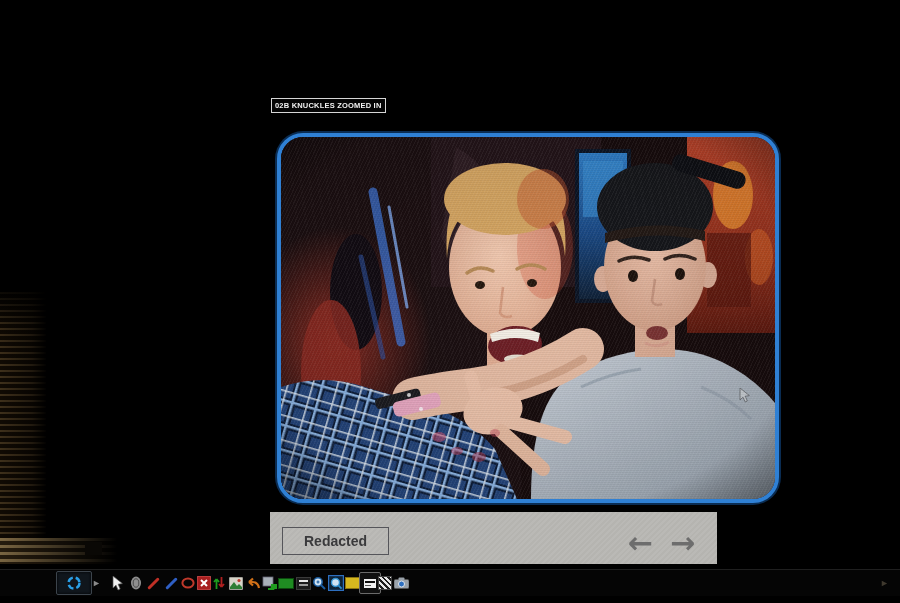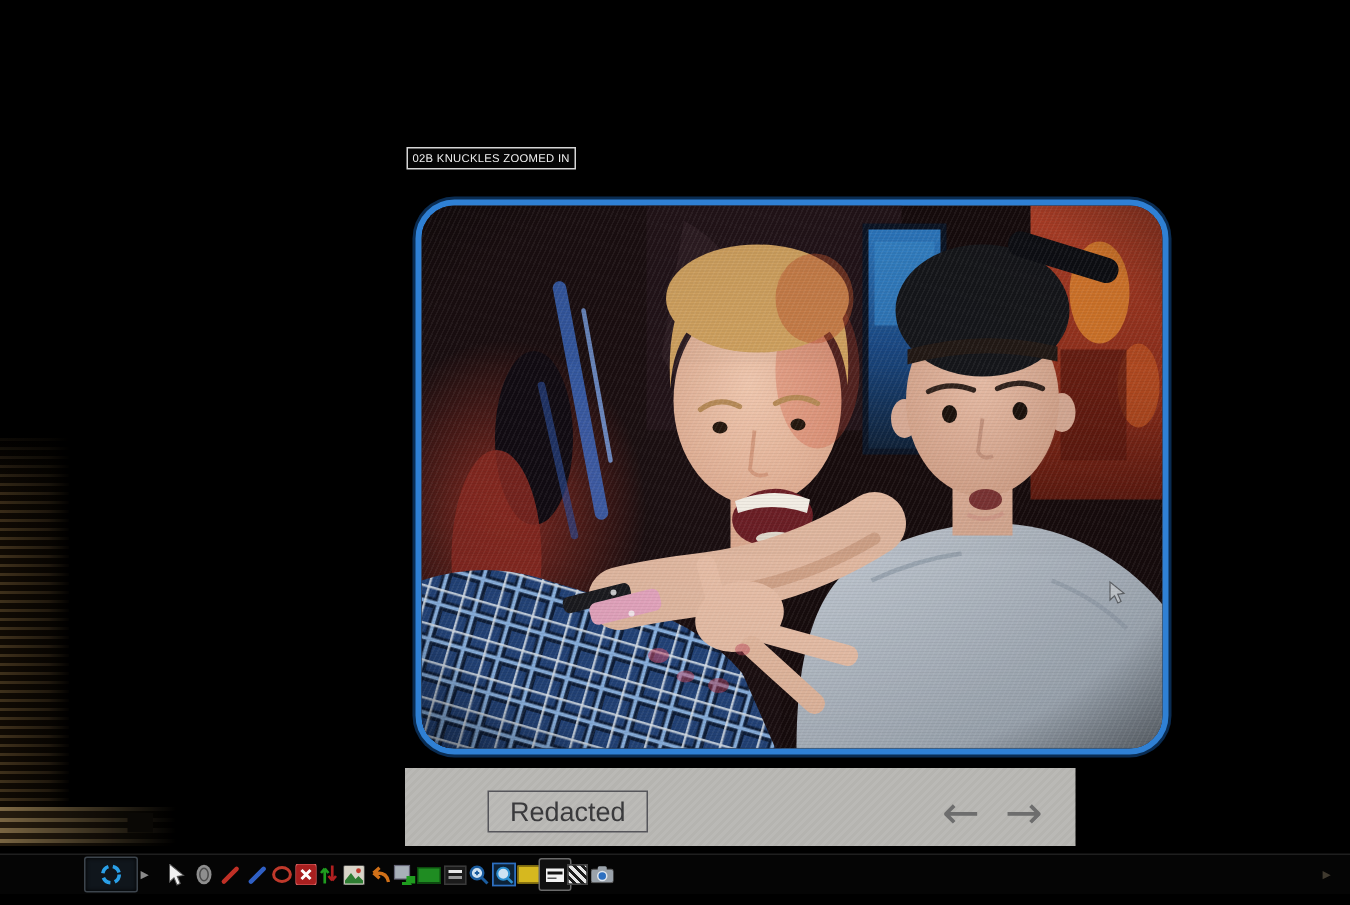--- a/index.html
+++ b/index.html
@@ -1,17 +1,17 @@
 <!DOCTYPE html>
 <html><head>
 <meta charset="utf-8">
 <style>
   html,body{margin:0;padding:0;background:#000;}
   #screen{position:relative;width:900px;height:603px;background:#000;overflow:hidden;
-    font-family:"Liberation Sans","DejaVu Sans",sans-serif;}
+    font-family:"Liberation Sans","DejaVu Sans",sans-serif;font-weight:bold;}
 
   
   #blinds{position:absolute;left:0;top:292px;width:46px;height:248px;
     background:
       linear-gradient(90deg,rgba(0,0,0,.15) 0%,rgba(0,0,0,.55) 70%,rgba(0,0,0,.95) 100%),
       linear-gradient(180deg,rgba(0,0,0,.8) 0%,rgba(0,0,0,.15) 14%,rgba(0,0,0,0) 30%),
       repeating-linear-gradient(180deg,#4e3c22 0 2px,#140d05 2px 6px);
     opacity:.95;}
   #blinds-bright{position:absolute;left:0;top:538px;width:118px;height:26px;
     background:
@@ -35,21 +35,21 @@
       repeating-linear-gradient(115deg,rgba(255,255,255,.05) 0 1px,rgba(0,0,0,0) 1px 3px),
       repeating-linear-gradient(0deg,rgba(0,0,0,.05) 0 1px,rgba(0,0,0,0) 1px 2px);}
 
   
   #control-bar{position:absolute;left:270px;top:512px;width:447px;height:52px;
     background:
       repeating-linear-gradient(135deg,rgba(255,255,255,.07) 0 2px,rgba(0,0,0,0) 2px 4px),
       #b5b4b0;}
   #redacted-btn{position:absolute;left:12px;top:15px;width:105px;height:26px;
     border:1px solid #55555a;background:rgba(255,255,255,.04);color:#3a3a3c;
-    font-size:18px;display:flex;align-items:center;justify-content:center;margin-left:43px;}
+    font-size:14px;display:flex;align-items:center;justify-content:center;}
   .nav-arrow{position:absolute;top:16px;font-size:30px;line-height:30px;color:#6d6d6d;
     font-family:"DejaVu Sans",sans-serif;}
   #nav-prev{left:358px;}
   #nav-next{left:400px;}
 
   
   #toolbar{position:absolute;left:0;top:569px;width:900px;height:26px;background:#050505;
     border-top:1px solid #1f1f1f;}
   .tb{position:absolute;top:0;height:26px;display:flex;align-items:center;justify-content:center;}
   #loupe-btn{left:56px;width:34px;height:22px;top:1px;background:#10161c;

